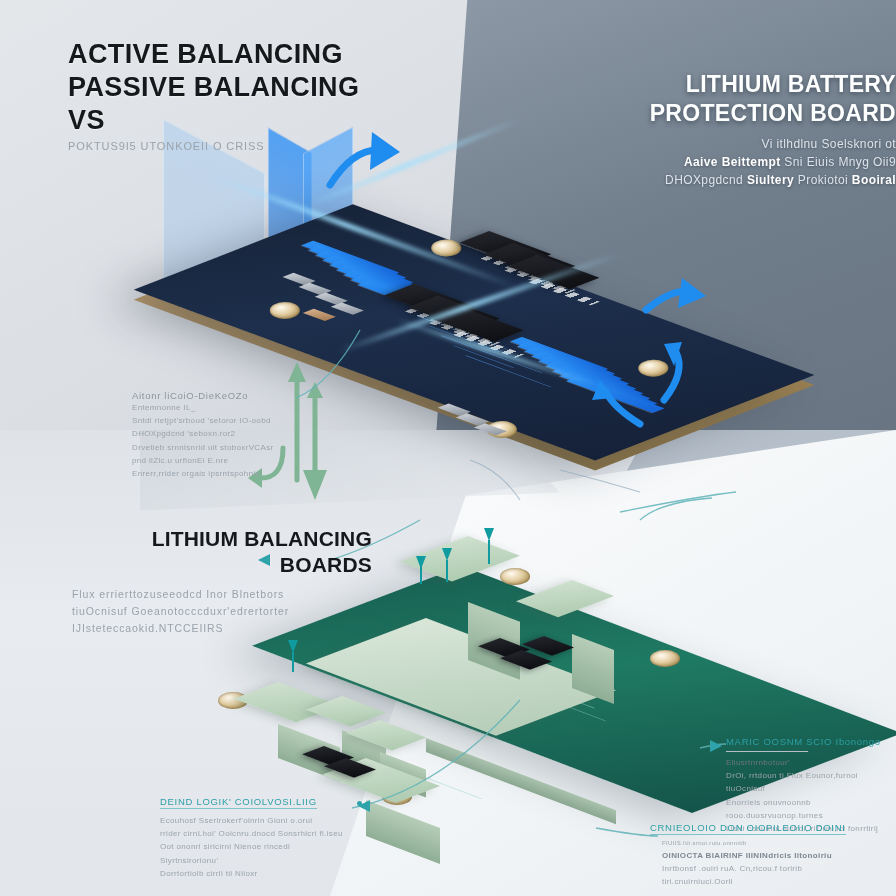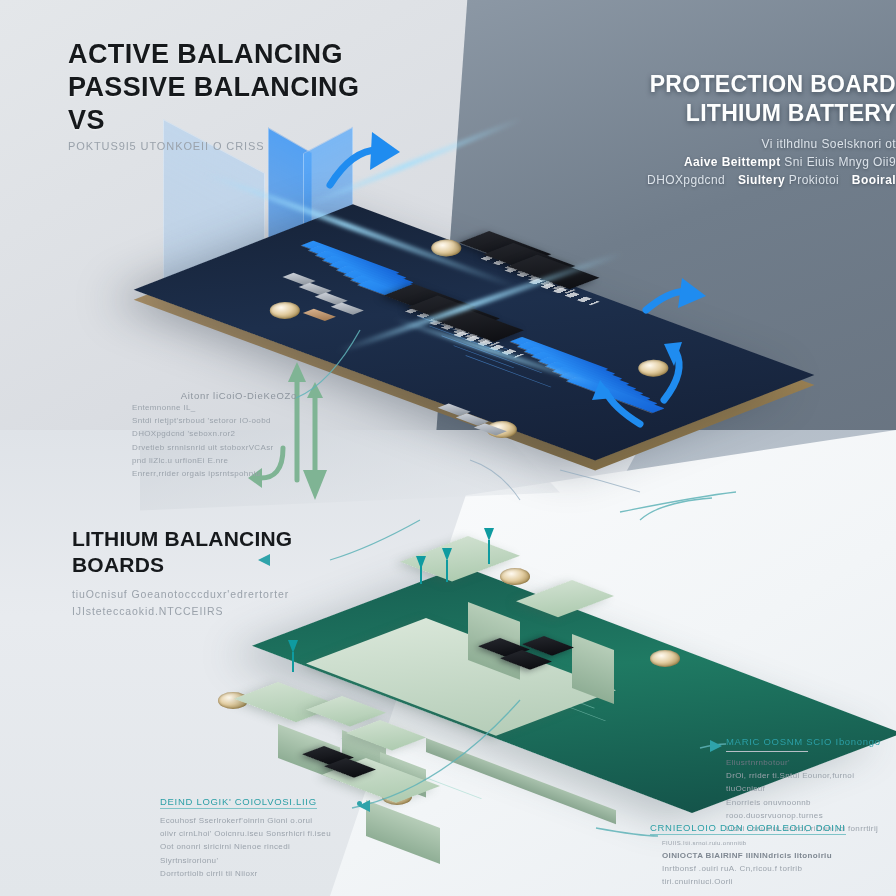--- a/index.html
+++ b/index.html
@@ -54,32 +54,32 @@
   #title-left .h{font-size:27px;font-weight:bold;letter-spacing:.4px;color:#16191c;line-height:1.22;
     text-shadow:0 1px 2px rgba(255,255,255,.6);}
   .garble{color:#9aa2ab;letter-spacing:.9px;filter:blur(.55px);}
   #title-left .sub{font-size:11px;margin-top:3px;}
 
   #title-right{position:absolute;left:604px;top:70px;width:292px;text-align:right;padding-right:8px;}
   #title-right .h{font-size:23px;font-weight:bold;color:#fdfefe;line-height:1.26;letter-spacing:.3px;
     text-shadow:0 2px 5px rgba(30,40,52,.55);}
   #title-right .sub{margin-top:7px;font-size:12px;color:#dce3ea;filter:blur(.7px);line-height:1.5;letter-spacing:.4px;
     text-shadow:0 1px 3px rgba(40,50,62,.5);}
-  #title-right .sub .b{font-weight:bold;color:#fff;margin-left:9px;}
+  #title-right .sub .b{font-weight:bold;color:#fff;}
 
   #title-low-left{position:absolute;left:72px;top:526px;width:300px;}
-  #title-low-left .h{font-size:21px;font-weight:bold;color:#16191c;line-height:1.24;letter-spacing:.2px;}
+  #title-low-left .h{font-size:21px;font-weight:bold;color:#16191c;line-height:1.24;letter-spacing:.2px;text-align:right;}
   #title-low-left .sub{margin-top:8px;font-size:10.5px;line-height:1.62;}
 
   
   .callout{position:absolute;}
   .callout .hd{font-size:9.5px;letter-spacing:.7px;filter:blur(.5px);}
   .callout .bd{font-size:8px;line-height:1.65;color:#9ba3ac;filter:blur(.6px);letter-spacing:.35px;}
   .teal-hd{color:#2b9fa6;border-bottom:1px solid #7fc3c8;display:inline-block;padding-bottom:1px;}
-  .gray-hd{color:#8d959e;text-align:right;}
+  .gray-hd{color:#8d959e;}
   .rule{height:1px;background:#b6bec6;margin-top:6px;width:108px;}
 
   #callout-left-active{left:132px;top:390px;width:165px;}
   #callout-right-passive{left:712px;top:488px;width:172px;}
   #callout-bottom-left{left:160px;top:796px;width:185px;}
   #callout-right-mid{left:726px;top:736px;width:162px;}
   #callout-bottom-right{left:650px;top:822px;width:210px;}
 
   .dot{position:absolute;width:5px;height:5px;border-radius:50%;background:#2fa3aa;}
 
@@ -341,41 +341,42 @@
     </g>
   </svg>
 
   <div id="title-left">
     <div class="h">ACTIVE BALANCING</div>
     <div class="h">PASSIVE BALANCING VS</div>
     <div class="sub garble">POKTUS9I5 UTONKOEII O CRISS</div>
   </div>
 
   <div id="title-right">
+    <div class="h">LITHIUM BATTERY</div>
     <div class="h">PROTECTION BOARD</div>
-    <div class="h">LITHIUM BATTERY</div>
     <div class="sub">
       <div>Vi itlhdlnu Soelsknori ot</div>
       <div>
         <span class="b">Aaive Beittempt</span>
         <span>Sni Eiuis Mnyg Oii9</span>
       </div>
       <div>
         <span>DHOXpgdcnd</span>
         <span class="b">Siultery</span>
         <span>Prokiotoi</span>
         <span class="b">Booiral</span>
       </div>
     </div>
   </div>
 
   <div id="title-low-left">
     <div class="h">LITHIUM BALANCING</div>
     <div class="h">BOARDS</div>
     <div class="sub garble">
+      <div>Flux errierttozuseeodcd Inor Blnetbors</div>
       <div>tiuOcnisuf Goeanotocccduxr'edrertorter</div>
       <div>IJIsteteccaokid.NTCCEIIRS</div>
     </div>
   </div>
 
   <div class="callout" id="callout-left-active">
     <div class="hd gray-hd">Aitonr liCoiO-DieKeOZo</div>
     <div class="bd">
       <div>Entemnonne IL_</div>
       <div>Sntdi rietjpt'srboud 'setoror IO-oobd</div>
@@ -386,35 +387,35 @@
     </div>
   </div>
 
 
   <div class="callout" id="callout-bottom-left">
     <div class="hd">
       <span class="teal-hd">DEIND LOGIK' COIOLVOSI.LIIG</span>
     </div>
     <div class="bd" style="margin-top:5px;">
       <div>Ecouhosf Sserlrokerf'oinrin Gioni o.orui</div>
-      <div>oiivr cirnLhoi' Ooicnru.iseu Sonsrhicri fi.iseu</div>
+      <div>rrider cirnLhoi' Ooicnru.dnocd Sonsrhicri fi.iseu</div>
       <div>Oot ononri siricirni Nienoe rincedi Siyrtnsirorionu'</div>
       <div>Dorrtortiolb cirrli tii Niioxr</div>
     </div>
     <div class="dot" style="left:197px;top:5px;"></div>
   </div>
 
   <div class="callout" id="callout-right-mid">
     <div class="hd">
       <span style="color:#2b9fa6;">MARIC OOSNM SCIO Ibonongo</span>
     </div>
     <div class="rule" style="width:82px;margin-top:4px;"></div>
     <div class="bd" style="margin-top:4px;">
       <div style="color:#6b7580;font-weight:normal;">Eliusrtnrnbotour'</div>
-      <div>DrOi, rrider ti.Sntdi Eounor,furnoi tiuOcnisuf</div>
+      <div>DrOi, rrtdoun ti.Flux Eounor,furnoi tiuOcnisuf</div>
       <div>Enorrieis onuvnoonnb rooo.duosrvuonop.turnes</div>
       <div>Lisiri conuinui oiciroi, riOuni,ici fonrrtirij</div>
     </div>
   </div>
 
   <div class="callout" id="callout-bottom-right">
     <div class="hd">
       <span class="teal-hd">CRNIEOLOIO DON OIOPILEOIIO DOINI</span>
     </div>
     <div class="bd" style="margin-top:4px;padding-left:12px;">

